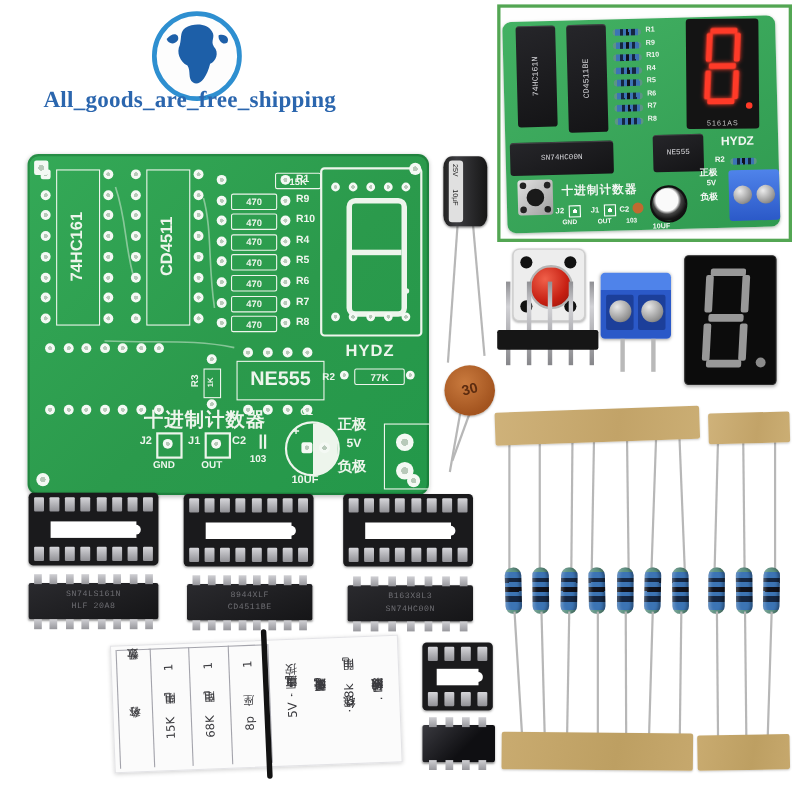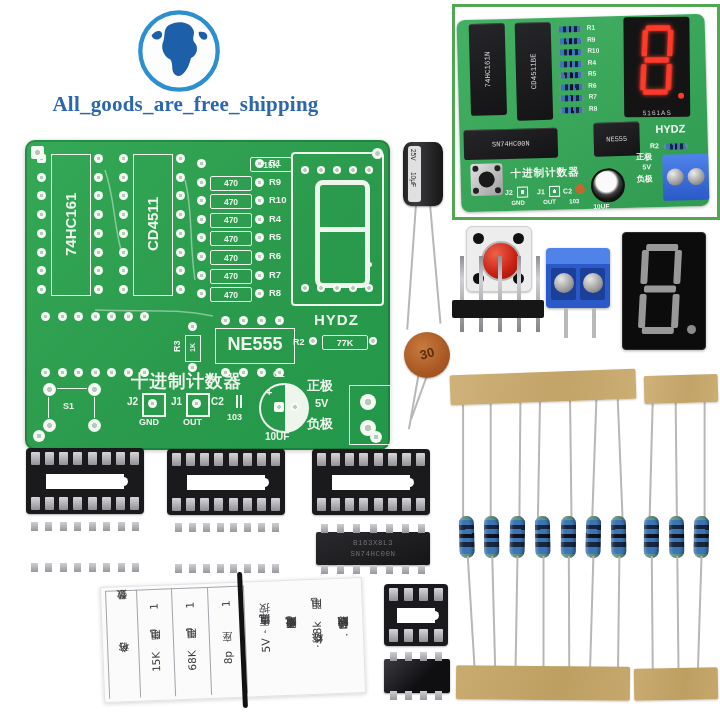--- a/index.html
+++ b/index.html
@@ -68,21 +68,21 @@
 <body>
 
 <div id="stage">
 
   <svg class="a" style="left:136px;top:8px;width:86px;height:86px" viewBox="0 0 100 100">
     <circle cx="50" cy="50" r="45" fill="#fdfdfd" stroke="#2e8fd0" stroke-width="5"></circle>
     <path fill="#1d5fa8" d="M38 20 C48 14 62 16 66 24 C70 30 64 34 68 40 C74 46 70 56 64 58 C60 74 52 82 46 78 C40 74 44 66 40 60 C32 56 28 46 32 38 C34 30 32 24 38 20 Z"></path>
     <path fill="#1d5fa8" d="M18 32 C24 24 32 26 30 33 C27 38 20 38 18 32 Z"></path>
     <path fill="#1d5fa8" d="M73 28 C80 26 85 31 82 36 C77 39 72 33 73 28 Z"></path>
   </svg>
-  <div class="a shop-name" style="left:0;top:92px;width:345px;margin-left:13px;">All_goods_are_free_shipping</div>
+  <div class="a shop-name" style="left:0;top:78px;width:345px;">All_goods_are_free_shipping</div>
 
   <div class="a" id="photoframe">
     <div class="a" id="ppcb">
       <div class="a pic" style="left:12px;top:4px;width:36px;height:92px;">
         <div class="a vtext-up pic-label" style="left:0;top:0;width:36px;height:92px;font-size:7.5px;">74HC161N</div>
       </div>
       <div class="a pic" style="left:58px;top:4px;width:36px;height:98px;">
         <div class="a vtext-up pic-label" style="left:0;top:0;width:36px;height:98px;font-size:7.5px;">CD4511BE</div>
       </div>
       <div class="a" id="photo-res" style="left:100px;top:6px;width:62px;height:96px;">
@@ -293,30 +293,20 @@
     <div class="pad" style="position: absolute; left: 17px; top: 0px; width: 9px; height: 9px;"></div>
         <div class="pad" style="position: absolute; left: 17px; top: 41px; width: 9px; height: 9px;"></div>
       </div>
     <div class="a fpbox" style="left:190px;top:188px;width:78px;height:34px;">
       <div class="a silk" style="left:0;right:0;top:5px;text-align:center;font-size:18px;">NE555</div>
     </div>
     <div class="a silk" style="left:289px;top:171px;font-size:15px;letter-spacing:1px;">HYDZ</div>
     <div class="a silk" style="left:268px;top:197px;font-size:9px;">R2</div>
     <div class="a res-box" style="left:297px;top:195px;width:44px;height:13px;font-size:9px;">77K</div>
     <div class="a silk" style="left:106px;top:229px;font-size:17.5px;letter-spacing:1px;">十进制计数器</div>
-    <div class="a" id="s1fp" style="left:18px;top:243px;width:60px;height:50px;">
-      <div class="a silk" style="left:20px;top:18px;font-size:9px;">S1</div>
-    <div class="pad" style="position: absolute; left: 0px; top: 0px; width: 13px; height: 13px;"></div>
-        <div class="pad" style="position: absolute; left: 45px; top: 0px; width: 13px; height: 13px;"></div>
-        <div class="pad" style="position: absolute; left: 0px; top: 36px; width: 13px; height: 13px;"></div>
-        <div class="pad" style="position: absolute; left: 45px; top: 36px; width: 13px; height: 13px;"></div>
-        <div class="sline" style="position: absolute; left: 14px; top: 5px; width: 30px; border-top: 1.5px solid var(--silk);"></div>
-        <div class="sline" style="position: absolute; left: 5px; top: 14px; height: 21px; border-left: 1.5px solid var(--silk);"></div>
-        <div class="sline" style="position: absolute; left: 51px; top: 14px; height: 21px; border-left: 1.5px solid var(--silk);"></div>
-      </div>
     <div class="a silk" style="left:102px;top:256px;font-size:10px;">J2</div>
     <div class="a" style="left:117px;top:253px;width:20px;height:20px;border:2px solid var(--silk);">
       <div class="pad" style="left:3.5px;top:3.5px;width:9px;height:9px;"></div>
     </div>
     <div class="a silk" style="left:114px;top:277px;font-size:9px;">GND</div>
     <div class="a silk" style="left:146px;top:256px;font-size:10px;">J1</div>
     <div class="a" style="left:161px;top:253px;width:20px;height:20px;border:2px solid var(--silk);">
       <div class="pad" style="left:3.5px;top:3.5px;width:9px;height:9px;"></div>
     </div>
     <div class="a silk" style="left:158px;top:277px;font-size:9px;">OUT</div>
@@ -479,38 +469,46 @@
       <div class="contact" style="position: absolute; left: 75.7143px; top: 49px;"></div>
       <div class="contact" style="position: absolute; left: 89.8571px; top: 4px;"></div>
       <div class="contact" style="position: absolute; left: 89.8571px; top: 49px;"></div>
       <div class="contact" style="position: absolute; left: 104px; top: 4px;"></div>
       <div class="contact" style="position: absolute; left: 104px; top: 49px;"></div>
       <div class="slot" style="position: absolute; left: 20px; top: 25.5px; width: 78px; height: 15px;"></div>
       <div class="slot-notch" style="position: absolute; left: 93px; top: 28.5px; width: 9px; height: 9px;"></div>
     </div>
 
   <div class="dip-ic" style="left:26px;top:522px;width:118px;">
+    <div class="ic-body">
+      <div class="ic-line" style="top:7px;">SN74LS161N</div>
+      <div class="ic-line" style="top:18px;">HLF  20A8</div>
+    </div>
   <div class="icpin" style="position: absolute; left: 5px; top: 0px;"></div>
       <div class="icpin" style="position: absolute; left: 5px; top: 41px;"></div>
       <div class="icpin" style="position: absolute; left: 19.4286px; top: 0px;"></div>
       <div class="icpin" style="position: absolute; left: 19.4286px; top: 41px;"></div>
       <div class="icpin" style="position: absolute; left: 33.8571px; top: 0px;"></div>
       <div class="icpin" style="position: absolute; left: 33.8571px; top: 41px;"></div>
       <div class="icpin" style="position: absolute; left: 48.2857px; top: 0px;"></div>
       <div class="icpin" style="position: absolute; left: 48.2857px; top: 41px;"></div>
       <div class="icpin" style="position: absolute; left: 62.7143px; top: 0px;"></div>
       <div class="icpin" style="position: absolute; left: 62.7143px; top: 41px;"></div>
       <div class="icpin" style="position: absolute; left: 77.1429px; top: 0px;"></div>
       <div class="icpin" style="position: absolute; left: 77.1429px; top: 41px;"></div>
       <div class="icpin" style="position: absolute; left: 91.5714px; top: 0px;"></div>
       <div class="icpin" style="position: absolute; left: 91.5714px; top: 41px;"></div>
       <div class="icpin" style="position: absolute; left: 106px; top: 0px;"></div>
       <div class="icpin" style="position: absolute; left: 106px; top: 41px;"></div>
     </div>
   <div class="dip-ic" style="left:170px;top:523px;width:114px;">
+    <div class="ic-body">
+      <div class="ic-line" style="top:7px;">8944XLF</div>
+      <div class="ic-line" style="top:18px;">CD4511BE</div>
+    </div>
   <div class="icpin" style="position: absolute; left: 5px; top: 0px;"></div>
       <div class="icpin" style="position: absolute; left: 5px; top: 41px;"></div>
       <div class="icpin" style="position: absolute; left: 18.8571px; top: 0px;"></div>
       <div class="icpin" style="position: absolute; left: 18.8571px; top: 41px;"></div>
       <div class="icpin" style="position: absolute; left: 32.7143px; top: 0px;"></div>
       <div class="icpin" style="position: absolute; left: 32.7143px; top: 41px;"></div>
       <div class="icpin" style="position: absolute; left: 46.5714px; top: 0px;"></div>
       <div class="icpin" style="position: absolute; left: 46.5714px; top: 41px;"></div>
       <div class="icpin" style="position: absolute; left: 60.4286px; top: 0px;"></div>
       <div class="icpin" style="position: absolute; left: 60.4286px; top: 41px;"></div>

